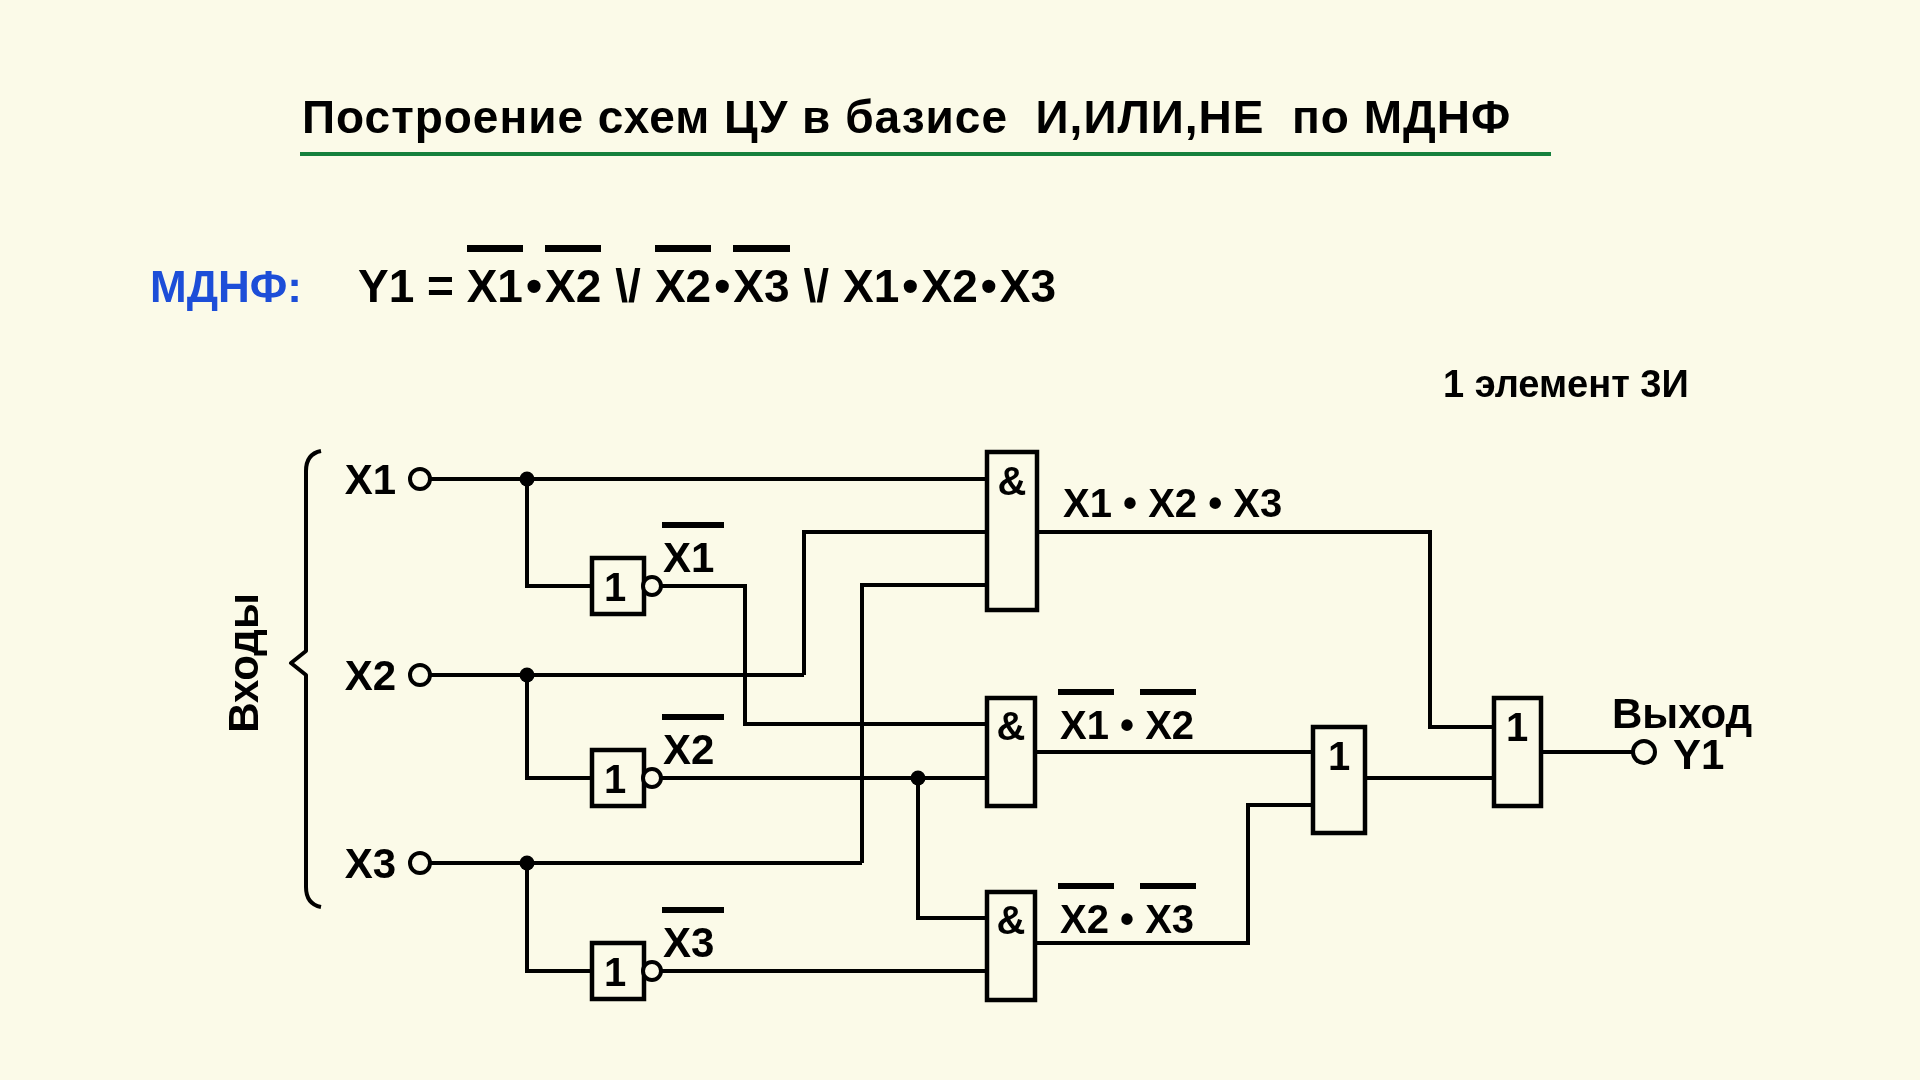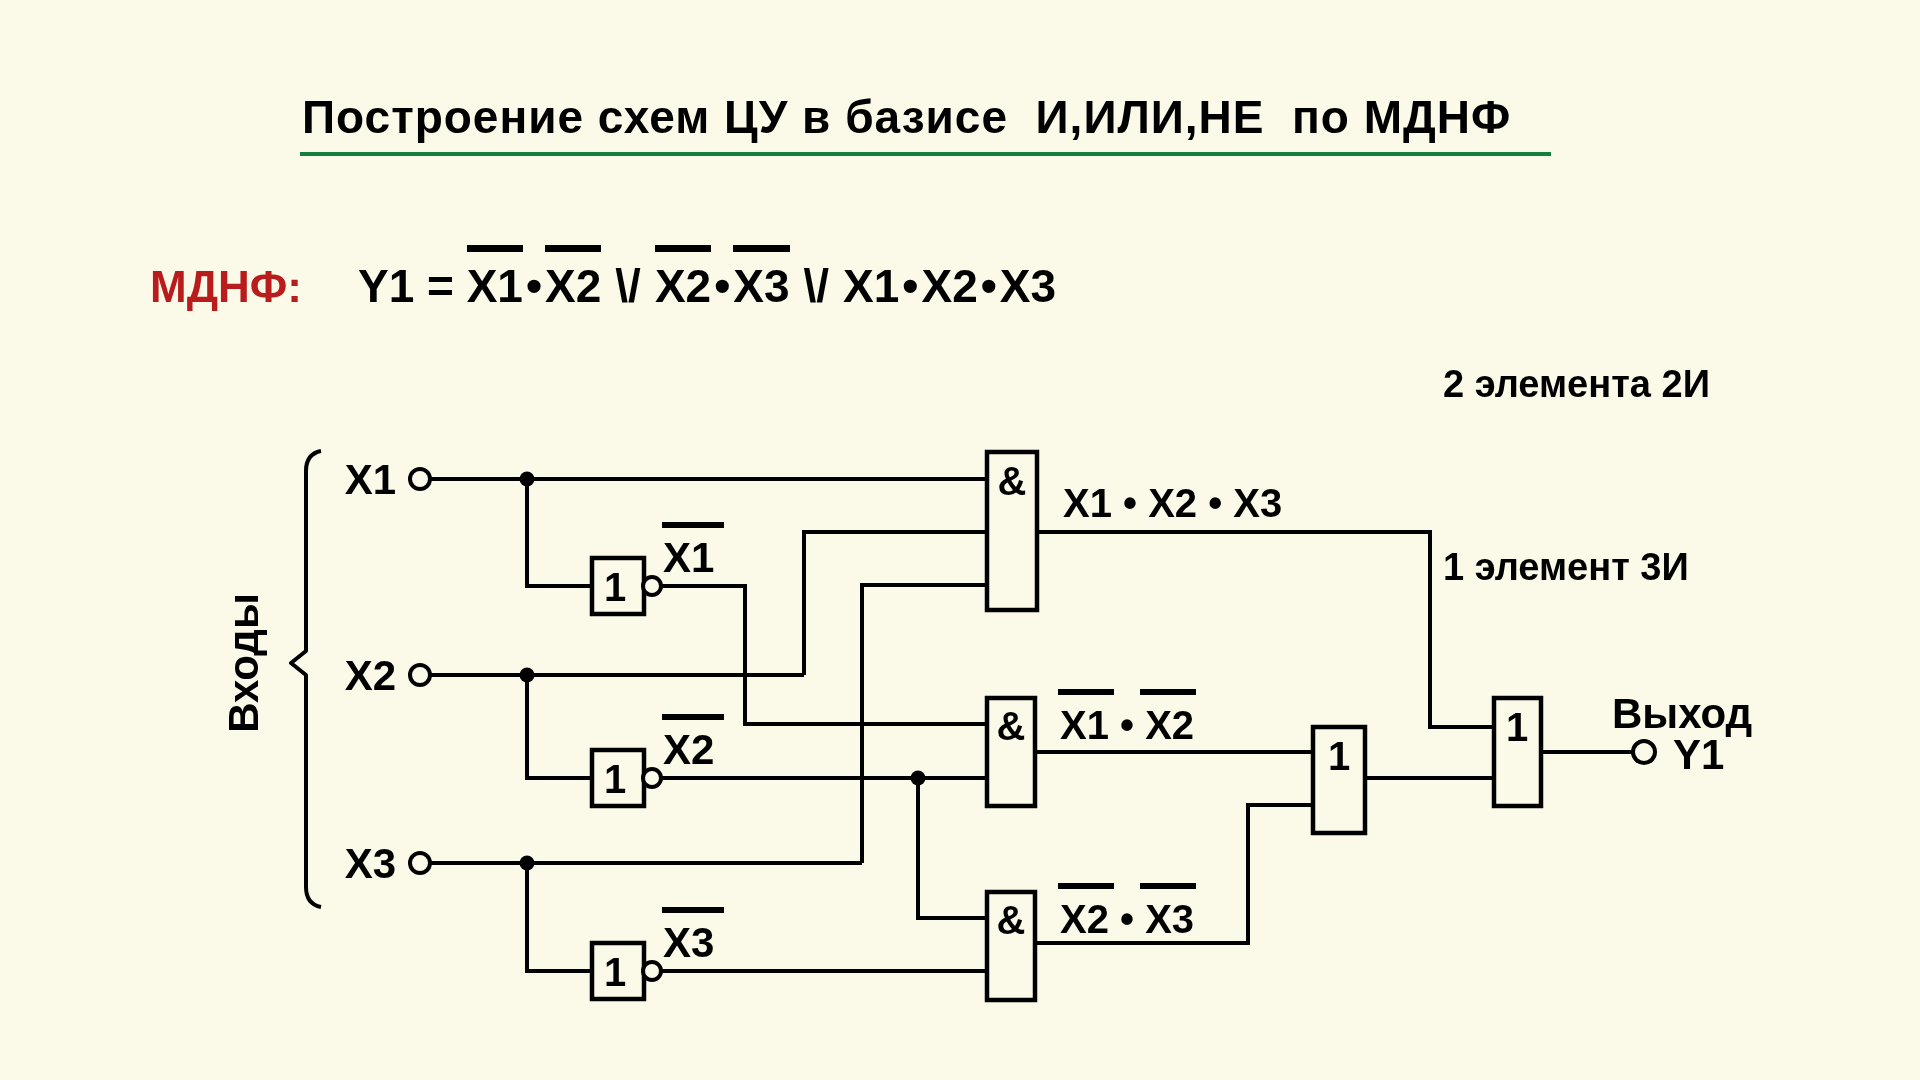--- a/index.html
+++ b/index.html
@@ -19,21 +19,21 @@
     white-space:pre;
     border-bottom:4px solid #15803d;
     padding:0 40px 8px 2px;
   }
   
   .formula-row{
     position:absolute; left:150px; top:238px;
     display:flex; align-items:baseline;
     font-size:46px; white-space:pre;
   }
-  .mdnf-label{ color:#b91c1c; font-size:44px; margin-right:56px;margin-top:24px; }
+  .mdnf-label{ color:#1d4ed8; font-size:44px; margin-right:56px;margin-top:24px; }
   .tok{ display:inline-block;text-align:center; }
   .bar{ border-top:7px solid #000; padding-top:7px; }
   .dot{ margin:0 3px; }
   .orsym{ margin:0 14px; }
   
   .legend{
     position:absolute; left:1443px; top:232px;
     font-size:38px; line-height:61px; white-space:pre;
   }
   
@@ -65,21 +65,20 @@
   <span class="tok bar">X3</span>
   <span class="tok orsym">\/</span>
   <span class="tok">X1</span>
   <span class="tok dot">•</span>
   <span class="tok">X2</span>
   <span class="tok dot">•</span>
   <span class="tok">X3</span>
 </div>
 
 <div class="legend">
-  <div>2 элемента 2И</div>
   <div>1 элемент 3И</div>
 </div>
 
 <svg class="circuit" width="1920" height="1080" viewBox="0 0 1920 1080">
 
   <path d="M 321 451 Q 306 454 306 471 L 306 651 L 291 663 L 306 675 L 306 887 Q 306 904 321 907" class="wire" stroke-linejoin="round"></path>
   <text class="lbl" transform="translate(258,663) rotate(-90)" text-anchor="middle">Входы</text>
 
   <path class="wire" d="M 430 479 H 987"></path>
   <path class="wire" d="M 527 479 V 586 H 592"></path>

